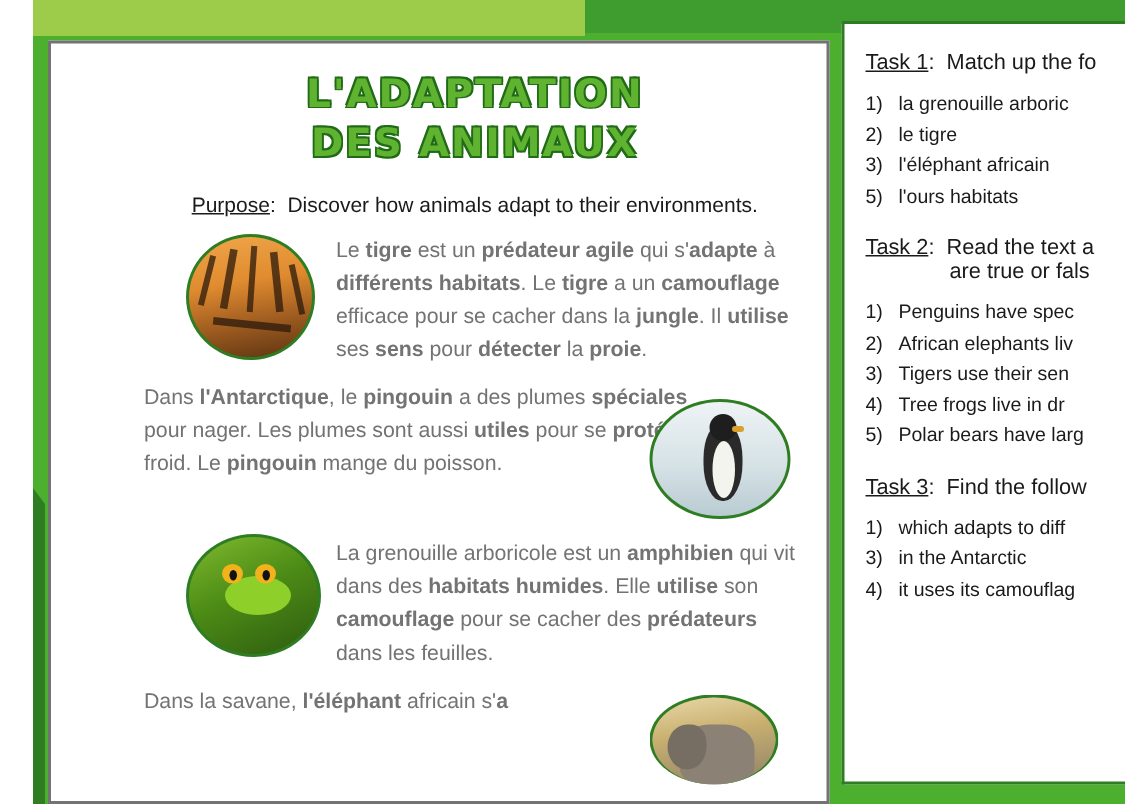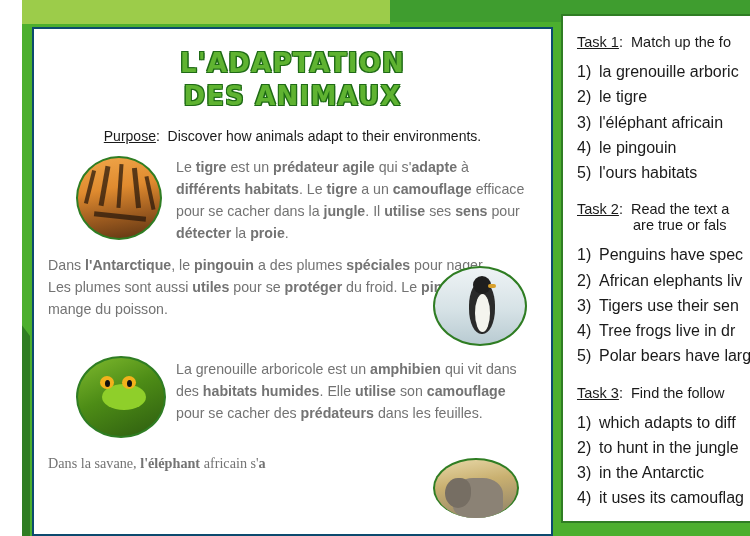--- a/index.html
+++ b/index.html
@@ -60,22 +60,23 @@
     width: 14px; height: 236px;
     background: #ffffff;
   }
 
   
   .panel-left {
     position: absolute;
     left: 32px; top: 27px;
     width: 521px; height: 509px;
     background: #ffffff;
-    border: 2px solid #0c4a6e;
-    overflow: hidden;
+    border: 2px solid #737373;
+    overflow: hidden;
+    padding-left: 48px;
   }
   
   .panel-right {
     position: absolute;
     left: 561px; top: 14px;
     width: 189px; height: 509px;
     background: #ffffff;
     border: 2px solid #2f7d23;
     border-right: none;
     overflow: hidden;
@@ -201,35 +202,35 @@
     position: absolute; left: 10px; top: 18px;
     width: 26px; height: 30px; border-radius: 50% 40% 50% 50%;
     background: #766e63;
   }
 
   .block-tiger .para { margin-left: 128px; padding-top: 2px; }
   .block-peng { min-height: 92px; }
   .block-peng .para { margin-right: 49px; }
   .block-peng .photo-peng { left: auto; right: 10px; top: 12px; }
   .block-frog .para { margin-left: 128px; padding-top: 2px; }
-  .block-eleph .para { margin-right: 110px; font-family: Liberation Serif, serif; }
+  .block-eleph .para { margin-right: 110px; }
   .block-eleph .photo-eleph { left: auto; right: 18px; top: 6px; }
 
   
   .tasks { padding: 18px 0 0 14px; }
   .task-head {
     font-size: 14.5px; color: #1a1a1a;
     margin-bottom: 9px;
     white-space: nowrap;
   }
   .task-head u { text-decoration: underline; }
   .task-head .cont { display: block; padding-left: 56px; }
   .task-list { margin: 0 0 16px 0; padding: 0; list-style: none; }
   .task-list li {
-    font-size: 16px; color: #1a1a1a;
+    font-size: 13px; color: #1a1a1a;
     line-height: 1.58;
     white-space: nowrap;
   }
   .task-list li .num { display: inline-block; width: 22px; }
 </style>
 </head>
 <body>
 
 <div id="page">
 
@@ -295,34 +296,32 @@
 
   </div>
 
   <div class="panel-right">
     <div class="tasks">
         <div class="task-head"><u>Task 1</u><span>:&nbsp;&nbsp;</span><span>Match up the fo</span></div>
         <ul class="task-list">
           <li><span class="num">1)</span><span>la grenouille arboric</span></li>
           <li><span class="num">2)</span><span>le tigre</span></li>
           <li><span class="num">3)</span><span>l'éléphant africain</span></li>
-          <li><span class="num">4)</span><span>le pingouin</span></li>
           <li><span class="num">5)</span><span>l'ours habitats</span></li>
         </ul>
         <div class="task-head"><u>Task 2</u><span>:&nbsp;&nbsp;</span><span>Read the text a</span><span class="cont">are true or fals</span></div>
         <ul class="task-list">
           <li><span class="num">1)</span><span>Penguins have spec</span></li>
           <li><span class="num">2)</span><span>African elephants liv</span></li>
           <li><span class="num">3)</span><span>Tigers use their sen</span></li>
           <li><span class="num">4)</span><span>Tree frogs live in dr</span></li>
           <li><span class="num">5)</span><span>Polar bears have larg</span></li>
         </ul>
         <div class="task-head"><u>Task 3</u><span>:&nbsp;&nbsp;</span><span>Find the follow</span></div>
         <ul class="task-list">
           <li><span class="num">1)</span><span>which adapts to diff</span></li>
-          <li><span class="num">2)</span><span>to hunt in the jungle</span></li>
           <li><span class="num">3)</span><span>in the Antarctic</span></li>
           <li><span class="num">4)</span><span>it uses its camouflag</span></li>
         </ul>
       </div>
   </div>
 
 </div>
 
 </body></html>

